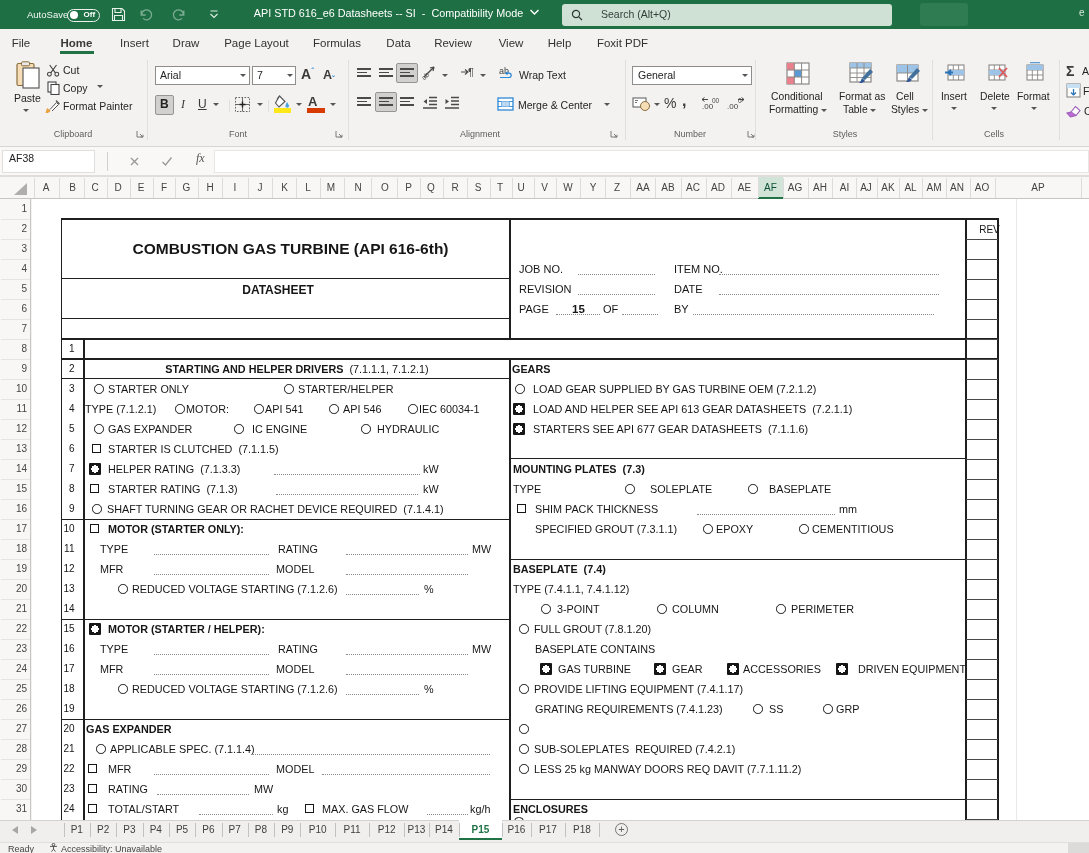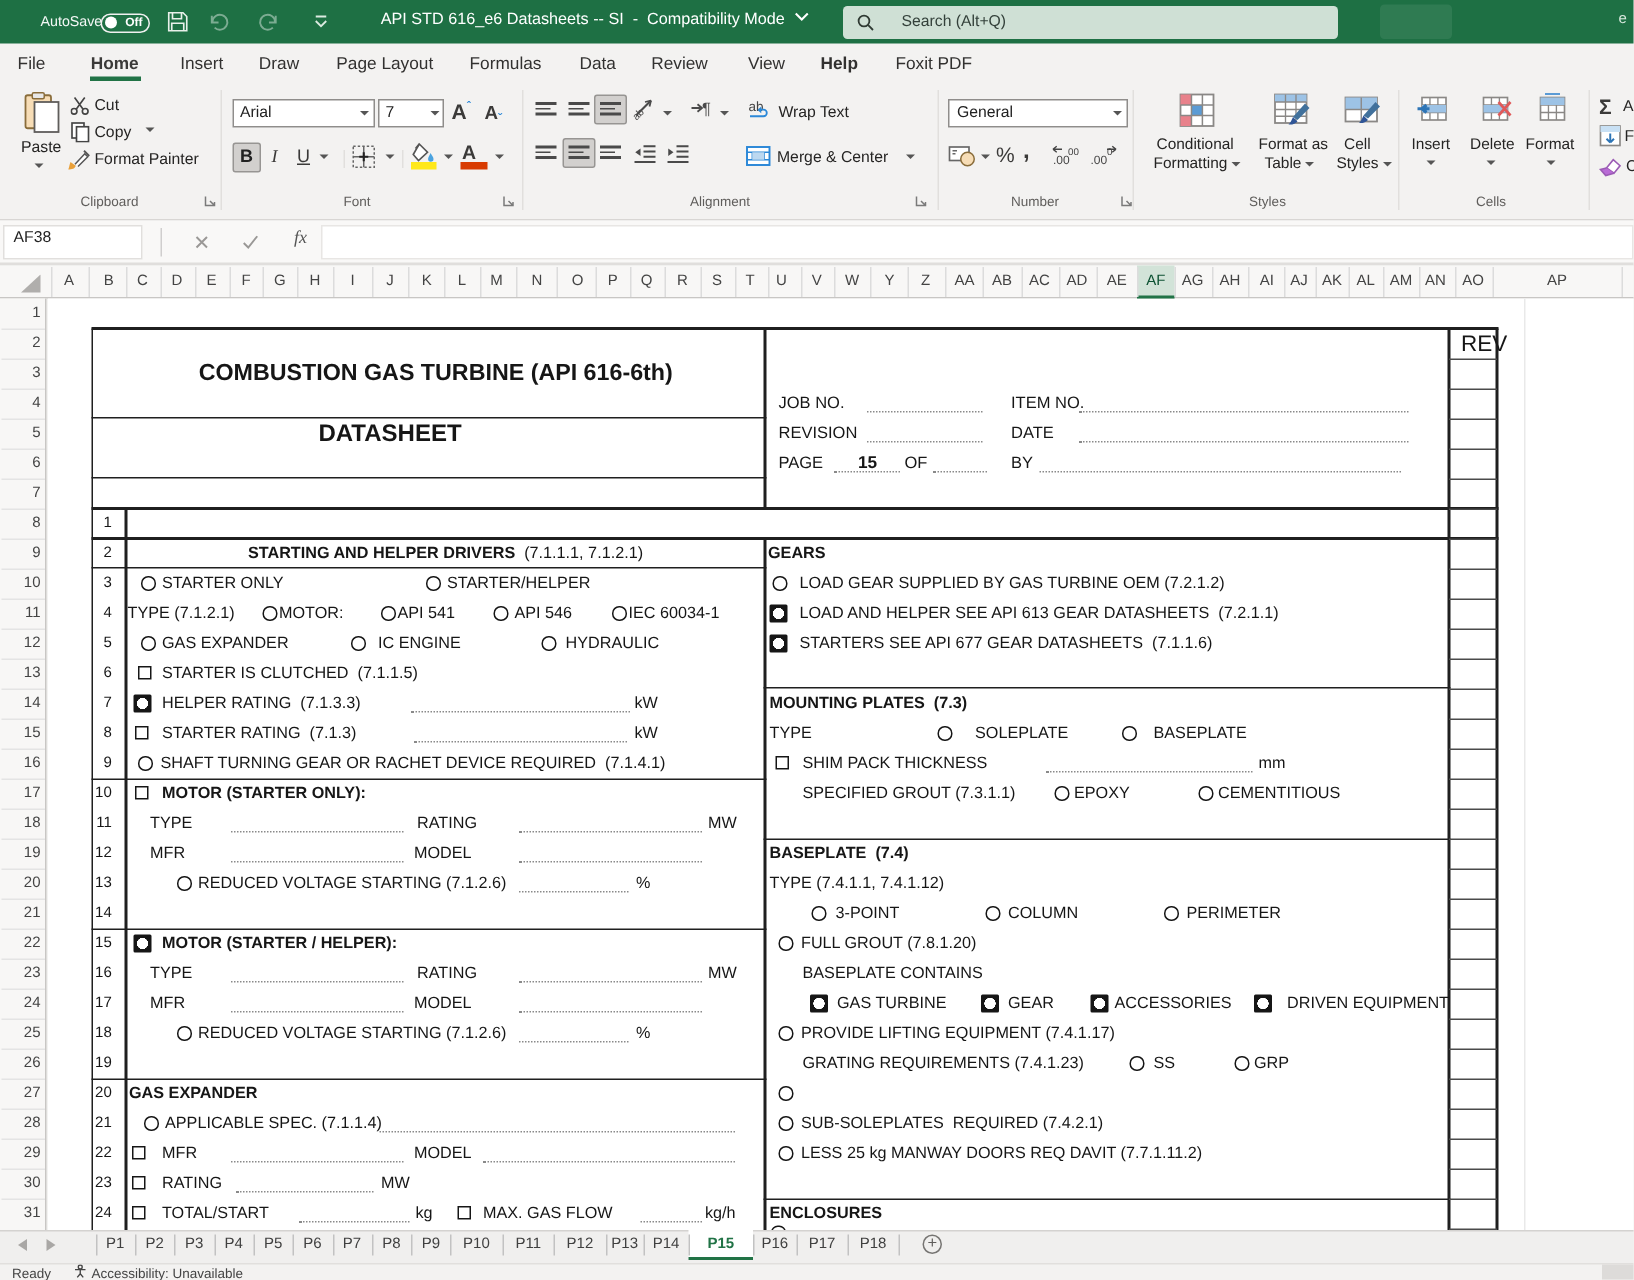--- a/index.html
+++ b/index.html
@@ -60,21 +60,21 @@
 <div class="a" style="left:1079px;top:7px;font-size:10px;color:#d8e8dd">e</div>
 <div class="mi" style="left:21px;">File</div>
 <div class="mi" style="left:76.5px;font-weight:bold;color:#3b3a39;">Home</div>
 <div class="mi" style="left:134.5px;">Insert</div>
 <div class="mi" style="left:186px;">Draw</div>
 <div class="mi" style="left:256.5px;">Page Layout</div>
 <div class="mi" style="left:337px;">Formulas</div>
 <div class="mi" style="left:398.5px;">Data</div>
 <div class="mi" style="left:453px;">Review</div>
 <div class="mi" style="left:511px;">View</div>
-<div class="mi" style="left:559.5px;font-weight:bold;">Help</div>
+<div class="mi" style="left:559.5px;">Help</div>
 <div class="mi" style="left:622.5px;">Foxit PDF</div>
 <div class="a" style="left:59.5px;top:51px;width:34px;height:2.5px;background:#217346"></div>
 <div class="a" style="left:147px;top:60px;width:1px;height:80px;background:#e1dfdd"></div>
 <div class="a" style="left:348px;top:60px;width:1px;height:80px;background:#e1dfdd"></div>
 <div class="a" style="left:625px;top:60px;width:1px;height:80px;background:#e1dfdd"></div>
 <div class="a" style="left:755px;top:60px;width:1px;height:80px;background:#e1dfdd"></div>
 <div class="a" style="left:932px;top:60px;width:1px;height:80px;background:#e1dfdd"></div>
 <div class="a" style="left:1059px;top:60px;width:1px;height:80px;background:#e1dfdd"></div>
 <div class="a" style="left:0;top:146px;width:1089px;height:1px;background:#d8d6d4"></div>
 <div class="grl" style="left:73px;top:129px">Clipboard</div>
@@ -506,37 +506,37 @@
 <div class="hl" style="left:966px;top:659px;width:32px;height:1px;background:#4a4a4a"></div>
 <div class="hl" style="left:966px;top:679px;width:32px;height:1px;background:#4a4a4a"></div>
 <div class="hl" style="left:966px;top:699px;width:32px;height:1px;background:#4a4a4a"></div>
 <div class="hl" style="left:966px;top:719px;width:32px;height:1px;background:#4a4a4a"></div>
 <div class="hl" style="left:966px;top:739px;width:32px;height:1px;background:#4a4a4a"></div>
 <div class="hl" style="left:966px;top:759px;width:32px;height:1px;background:#4a4a4a"></div>
 <div class="hl" style="left:966px;top:779px;width:32px;height:1px;background:#4a4a4a"></div>
 <div class="hl" style="left:966px;top:799px;width:32px;height:1px;background:#4a4a4a"></div>
 <div class="hl" style="left:966px;top:819px;width:32px;height:1px;background:#4a4a4a"></div>
 <div class="t b" style="left:66px;top:219px;width:449px;text-align:center;line-height:60px;font-size:15.5px">COMBUSTION GAS TURBINE (API 616-6th)</div>
-<div class="t b" style="left:46px;top:280px;width:428px;text-align:center;font-size:16px">DATASHEET</div>
+<div class="t b" style="left:64px;top:280px;width:428px;text-align:center;font-size:12px">DATASHEET</div>
 <div class="t" style="left:519px;top:259px;font-size:11px;">JOB NO.</div>
 <div class="dl" style="left:578px;top:274px;width:77px"></div>
 <div class="t" style="left:674px;top:259px;font-size:11px;">ITEM NO.</div>
 <div class="dl" style="left:719px;top:274px;width:220px"></div>
 <div class="t" style="left:519px;top:279px;font-size:11px;">REVISION</div>
 <div class="dl" style="left:578px;top:294px;width:77px"></div>
 <div class="t" style="left:674px;top:279px;font-size:11px;">DATE</div>
 <div class="dl" style="left:719px;top:294px;width:220px"></div>
 <div class="t" style="left:519px;top:299px;font-size:11px;">PAGE</div>
 <div class="dl" style="left:556px;top:314px;width:44px"></div>
 <div class="t" style="left:572px;top:299px;font-weight:bold;font-size:11.5px;">15</div>
 <div class="t" style="left:603px;top:299px;font-size:11px;">OF</div>
 <div class="dl" style="left:622px;top:314px;width:36px"></div>
 <div class="t" style="left:674px;top:299px;font-size:11px;">BY</div>
 <div class="dl" style="left:693px;top:314px;width:241px"></div>
-<div class="t" style="left:966px;top:220px;width:47px;text-align:center;font-size:15px">REV</div>
+<div class="t" style="left:966px;top:220px;width:47px;text-align:center;font-size:10px">REV</div>
 <div class="t" style="left:51px;top:339px;width:23.5px;text-align:right;font-size:10px">1</div>
 <div class="t" style="left:51px;top:359px;width:23.5px;text-align:right;font-size:10px">2</div>
 <div class="t" style="left:51px;top:379px;width:23.5px;text-align:right;font-size:10px">3</div>
 <div class="t" style="left:51px;top:399px;width:23.5px;text-align:right;font-size:10px">4</div>
 <div class="t" style="left:51px;top:419px;width:23.5px;text-align:right;font-size:10px">5</div>
 <div class="t" style="left:51px;top:439px;width:23.5px;text-align:right;font-size:10px">6</div>
 <div class="t" style="left:51px;top:459px;width:23.5px;text-align:right;font-size:10px">7</div>
 <div class="t" style="left:51px;top:479px;width:23.5px;text-align:right;font-size:10px">8</div>
 <div class="t" style="left:51px;top:499px;width:23.5px;text-align:right;font-size:10px">9</div>
 <div class="t" style="left:51px;top:519px;width:23.5px;text-align:right;font-size:10px">10</div>

